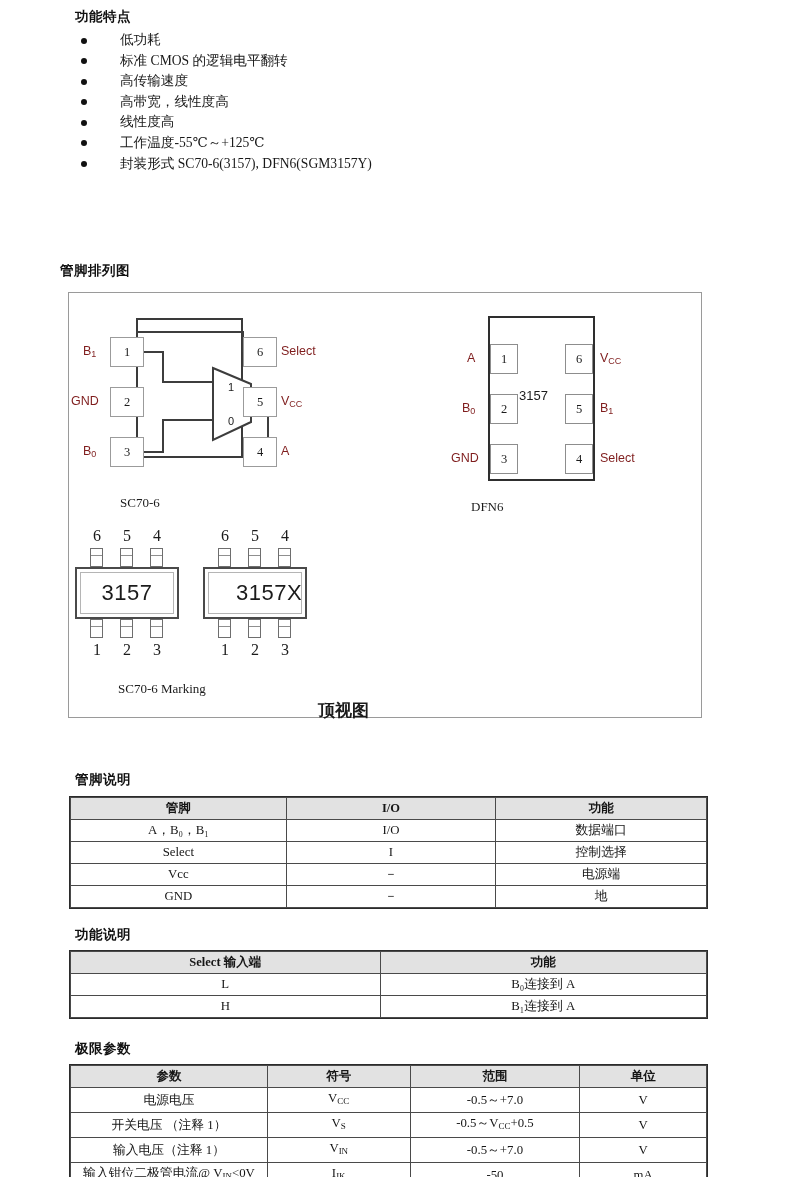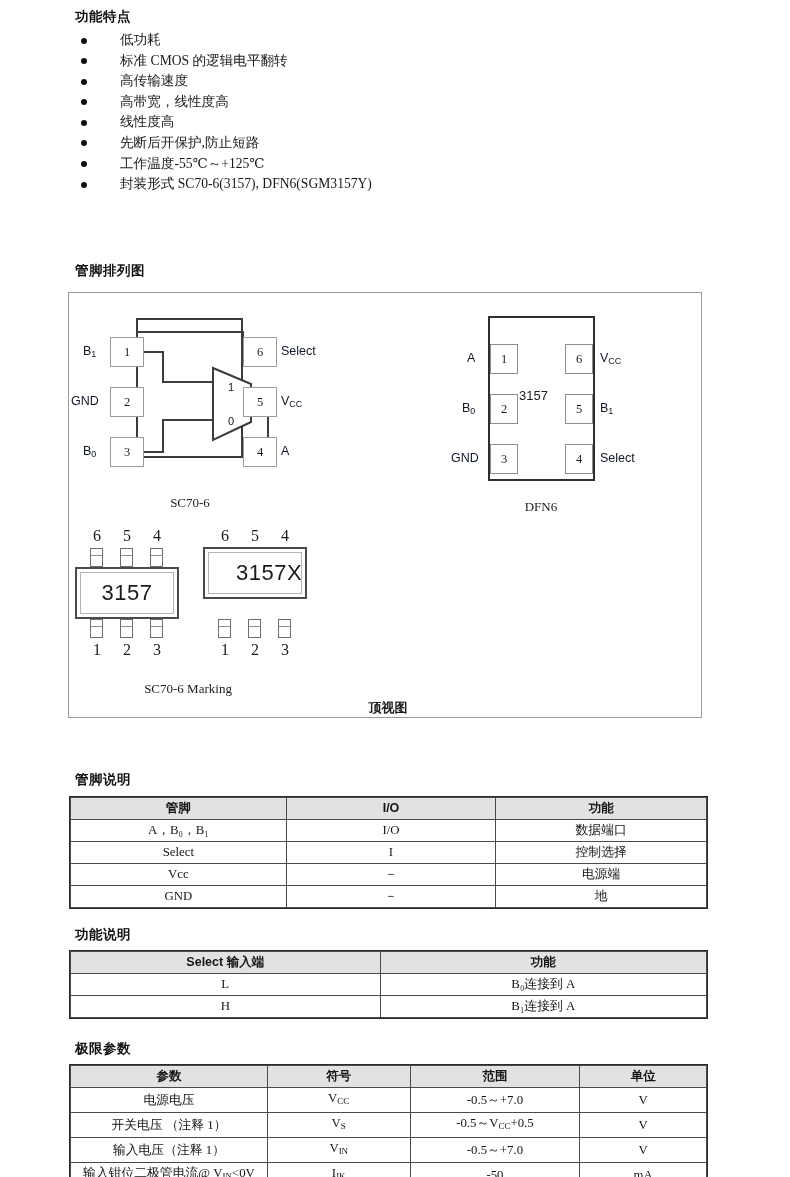--- a/index.html
+++ b/index.html
@@ -72,27 +72,26 @@
     height: 426px;
     border: 1px solid #9a9a9a;
     background: #fff;
     box-sizing: border-box;
   }
   .caption {
     position: absolute;
     font-size: 13px;
     font-family: "Liberation Serif", serif;
     color: #1b1b1b;
-    text-align: center;
     white-space: nowrap;
   }
   .caption-cn {
     font-family: Liberation Sans, sans-serif;
     font-weight: bold;
-    font-size: 13px;
+    font-size: 17px;
   }
 
   
   .sc70-body {
     position: absolute;
     left: 136px;
     top: 318px;
     width: 107px;
     height: 140px;
     border: 2px solid #3a3a3a;
@@ -109,21 +108,21 @@
     font-size: 12.5px;
     line-height: 28px;
     text-align: center;
     color: #1b1b1b;
     font-family: "Liberation Serif", serif;
   }
   .pin-label {
     position: absolute;
     font-size: 12.5px;
     font-family: "Liberation Sans", sans-serif;
-    color: #0f172a;
+    color: #7f1d1d;
     white-space: nowrap;
     line-height: 14px;
   }
   .pin-label sub {
     font-size: 9px;
     vertical-align: -2px;
   }
 
   
   .dfn-body {
@@ -217,21 +216,21 @@
     border: 1px solid #4a4a4a;
     text-align: center;
     padding: 0 4px;
     height: 21px;
     line-height: 21px;
     white-space: nowrap;
     font-weight: normal;
   }
   table.dt th {
     background: #e2e2e2;
-    font-family: Liberation Sans, sans-serif;
+    font-family: Liberation Serif, serif;
     font-weight: bold;
     font-size: 12.5px;
   }
   table.dt.thickframe {
     outline: 1px solid #2b2b2b;
   }
   td.left-cell, th.left-cell {
     text-align: left;
     padding-left: 8px;
   }
@@ -243,26 +242,25 @@
 <div class="page">
 
   <div class="section-heading" style="left:75px; top:8px;">功能特点</div>
 
   <ul class="feature-list">
     <li>低功耗</li>
     <li>标准 CMOS 的逻辑电平翻转</li>
     <li>高传输速度</li>
     <li>高带宽，线性度高</li>
     <li>线性度高</li>
-    <li>先断后开保护,防止短路</li>
     <li>工作温度-55℃～+125℃</li>
     <li>封装形式 SC70-6(3157), DFN6(SGM3157Y)</li>
   </ul>
 
-  <div class="section-heading" style="left:75px; top:262px;">管脚排列图</div>
+  <div class="section-heading" style="left:60px; top:262px;">管脚排列图</div>
 
   <div class="diagram-box"></div>
 
   <div class="sc70-body"></div>
 
   <svg style="position:absolute; left:68px; top:292px;" width="634" height="426">
 
     <g stroke="#3d3d3d" stroke-width="2" fill="none">
 
       <path d="M 68 60 L 95 60 L 95 90 L 145 90"></path>
@@ -337,21 +335,21 @@
   <div class="lead-num" style="left:150px; top:641px;">3</div>
 
   <div class="lead-num" style="left:218px; top:527px;">6</div>
   <div class="lead-num" style="left:248px; top:527px;">5</div>
   <div class="lead-num" style="left:278px; top:527px;">4</div>
 
   <div class="lead" style="left:218px; top:548px;"></div>
   <div class="lead" style="left:248px; top:548px;"></div>
   <div class="lead" style="left:278px; top:548px;"></div>
 
-  <div class="mark-body" style="left:203px; top:547px;padding-left:28px;">
+  <div class="mark-body" style="left:203px; top:567px;padding-left:28px;">
     <span class="mark-inner"></span>
     <span>3157X</span>
   </div>
 
   <div class="lead" style="left:218px; top:619px;"></div>
   <div class="lead" style="left:248px; top:619px;"></div>
   <div class="lead" style="left:278px; top:619px;"></div>
 
   <div class="lead-num" style="left:218px; top:641px;">1</div>
   <div class="lead-num" style="left:248px; top:641px;">2</div>

